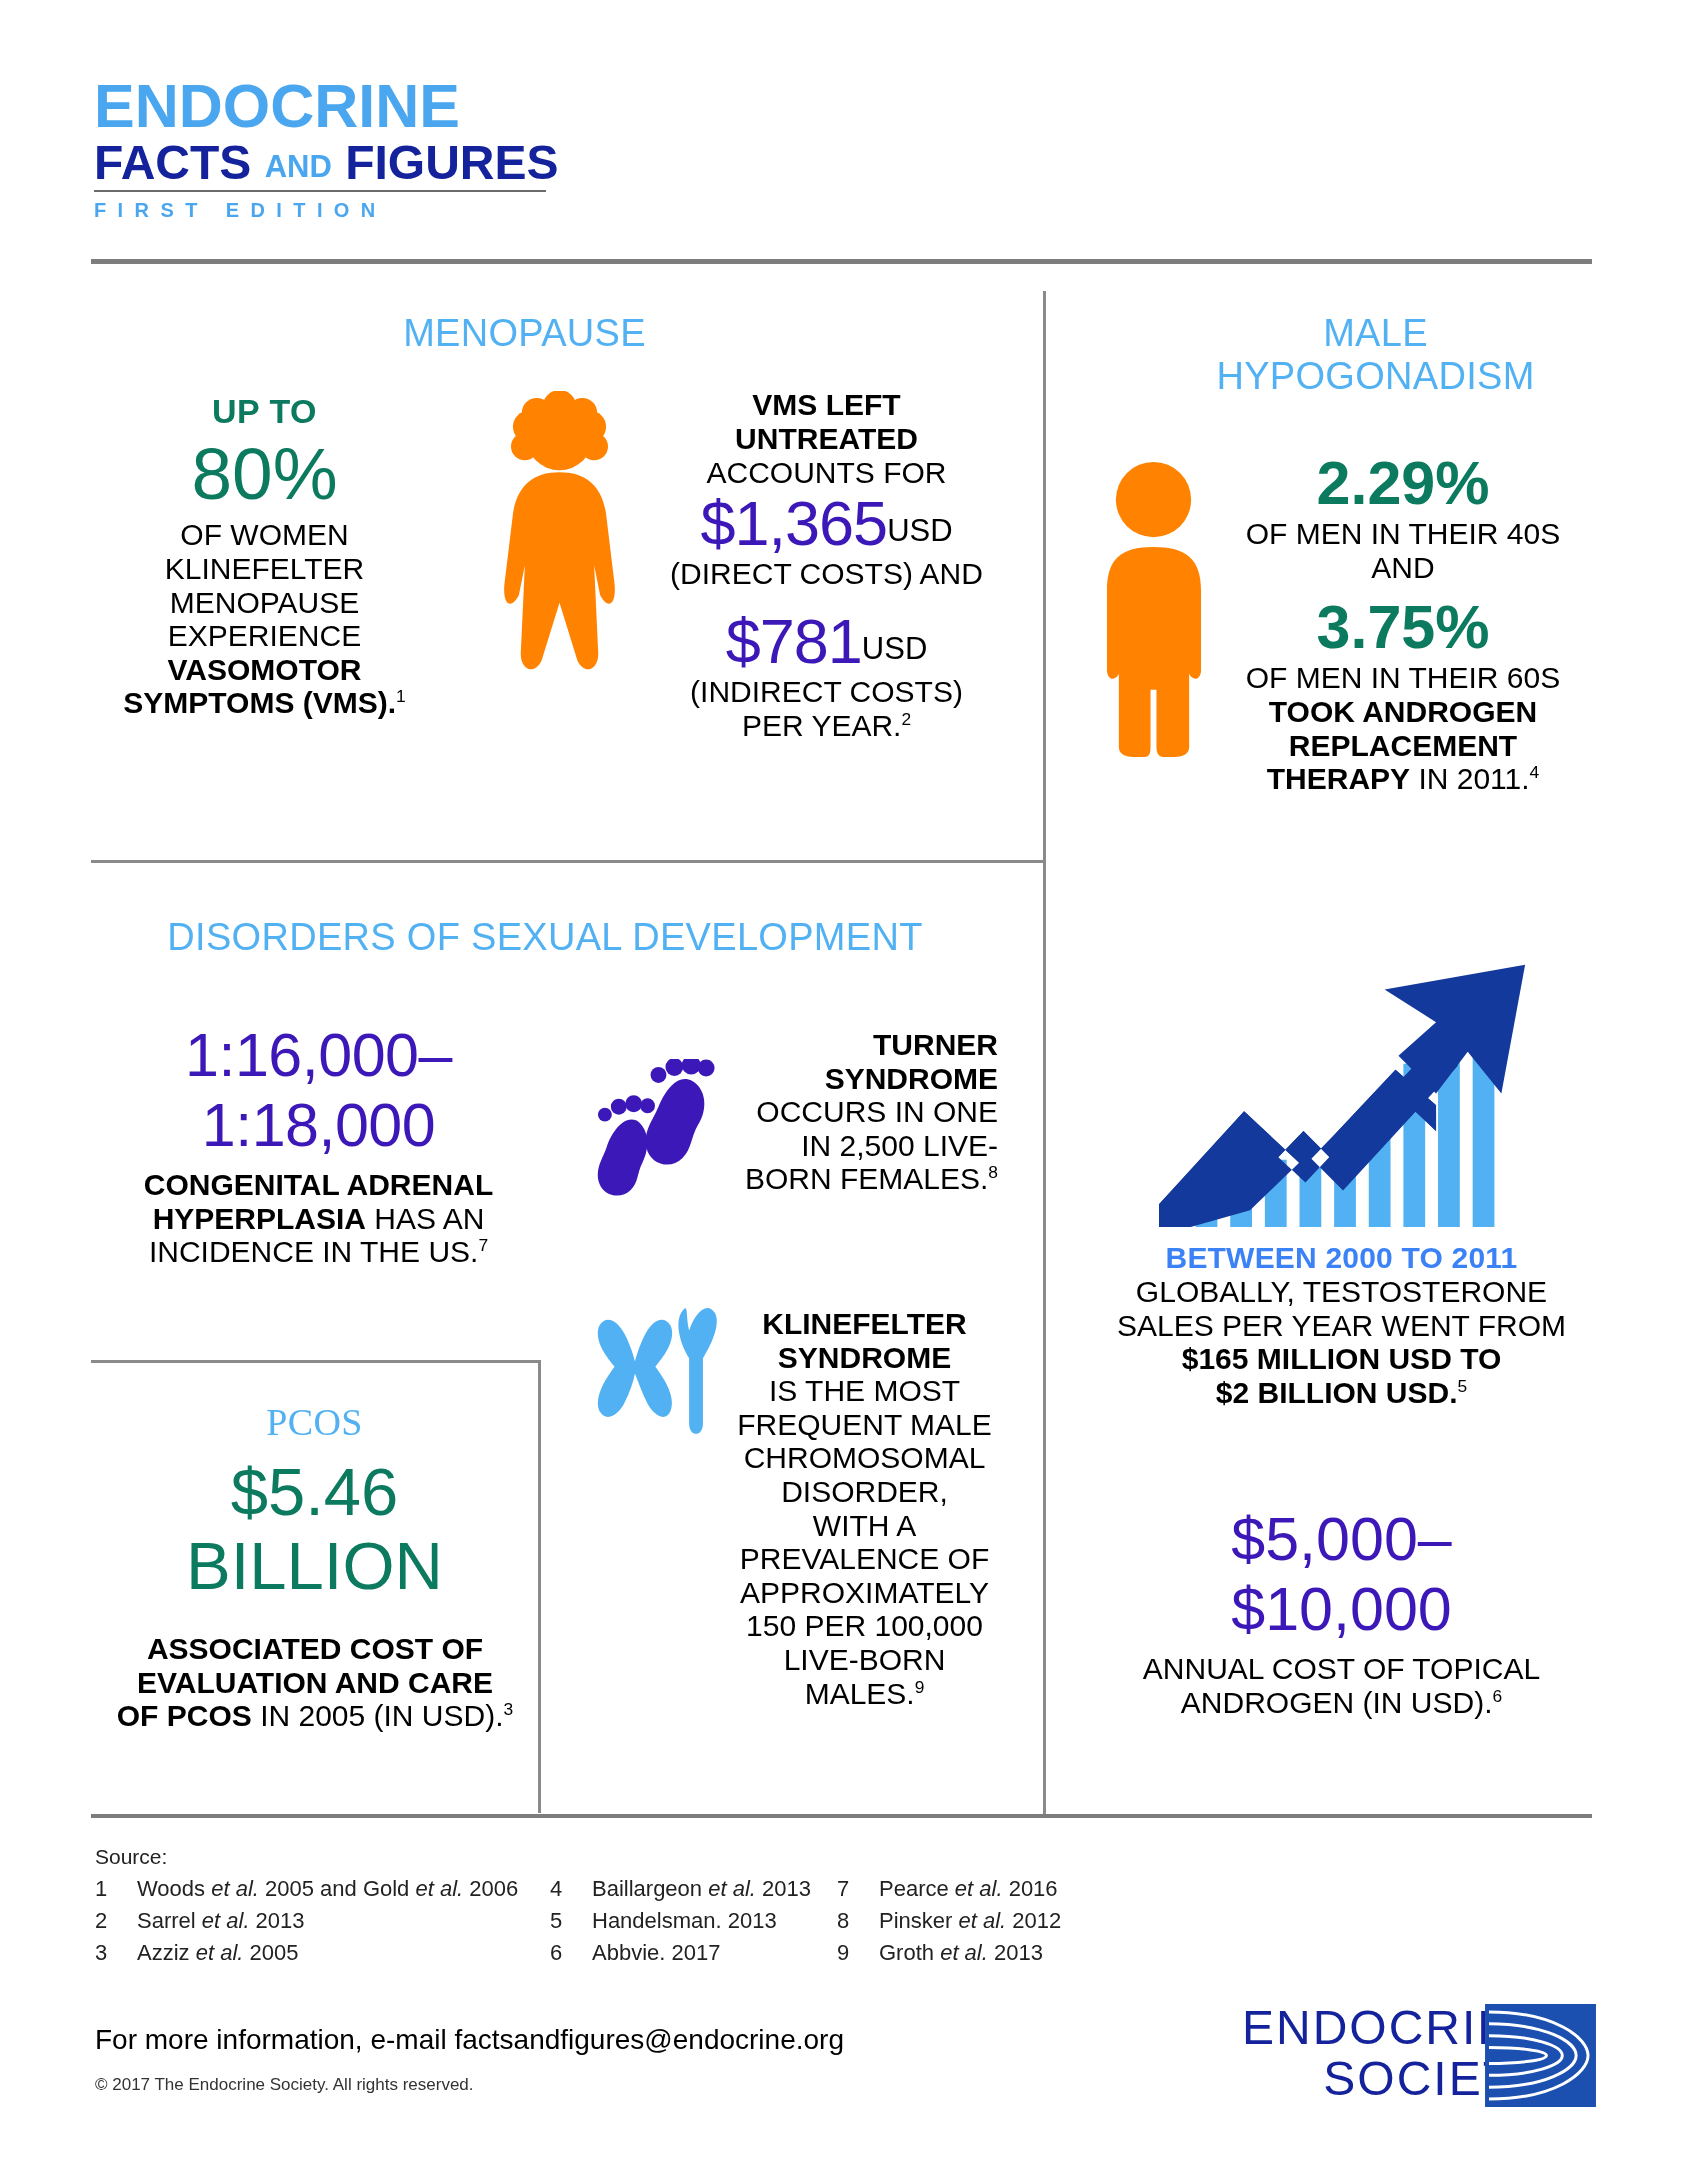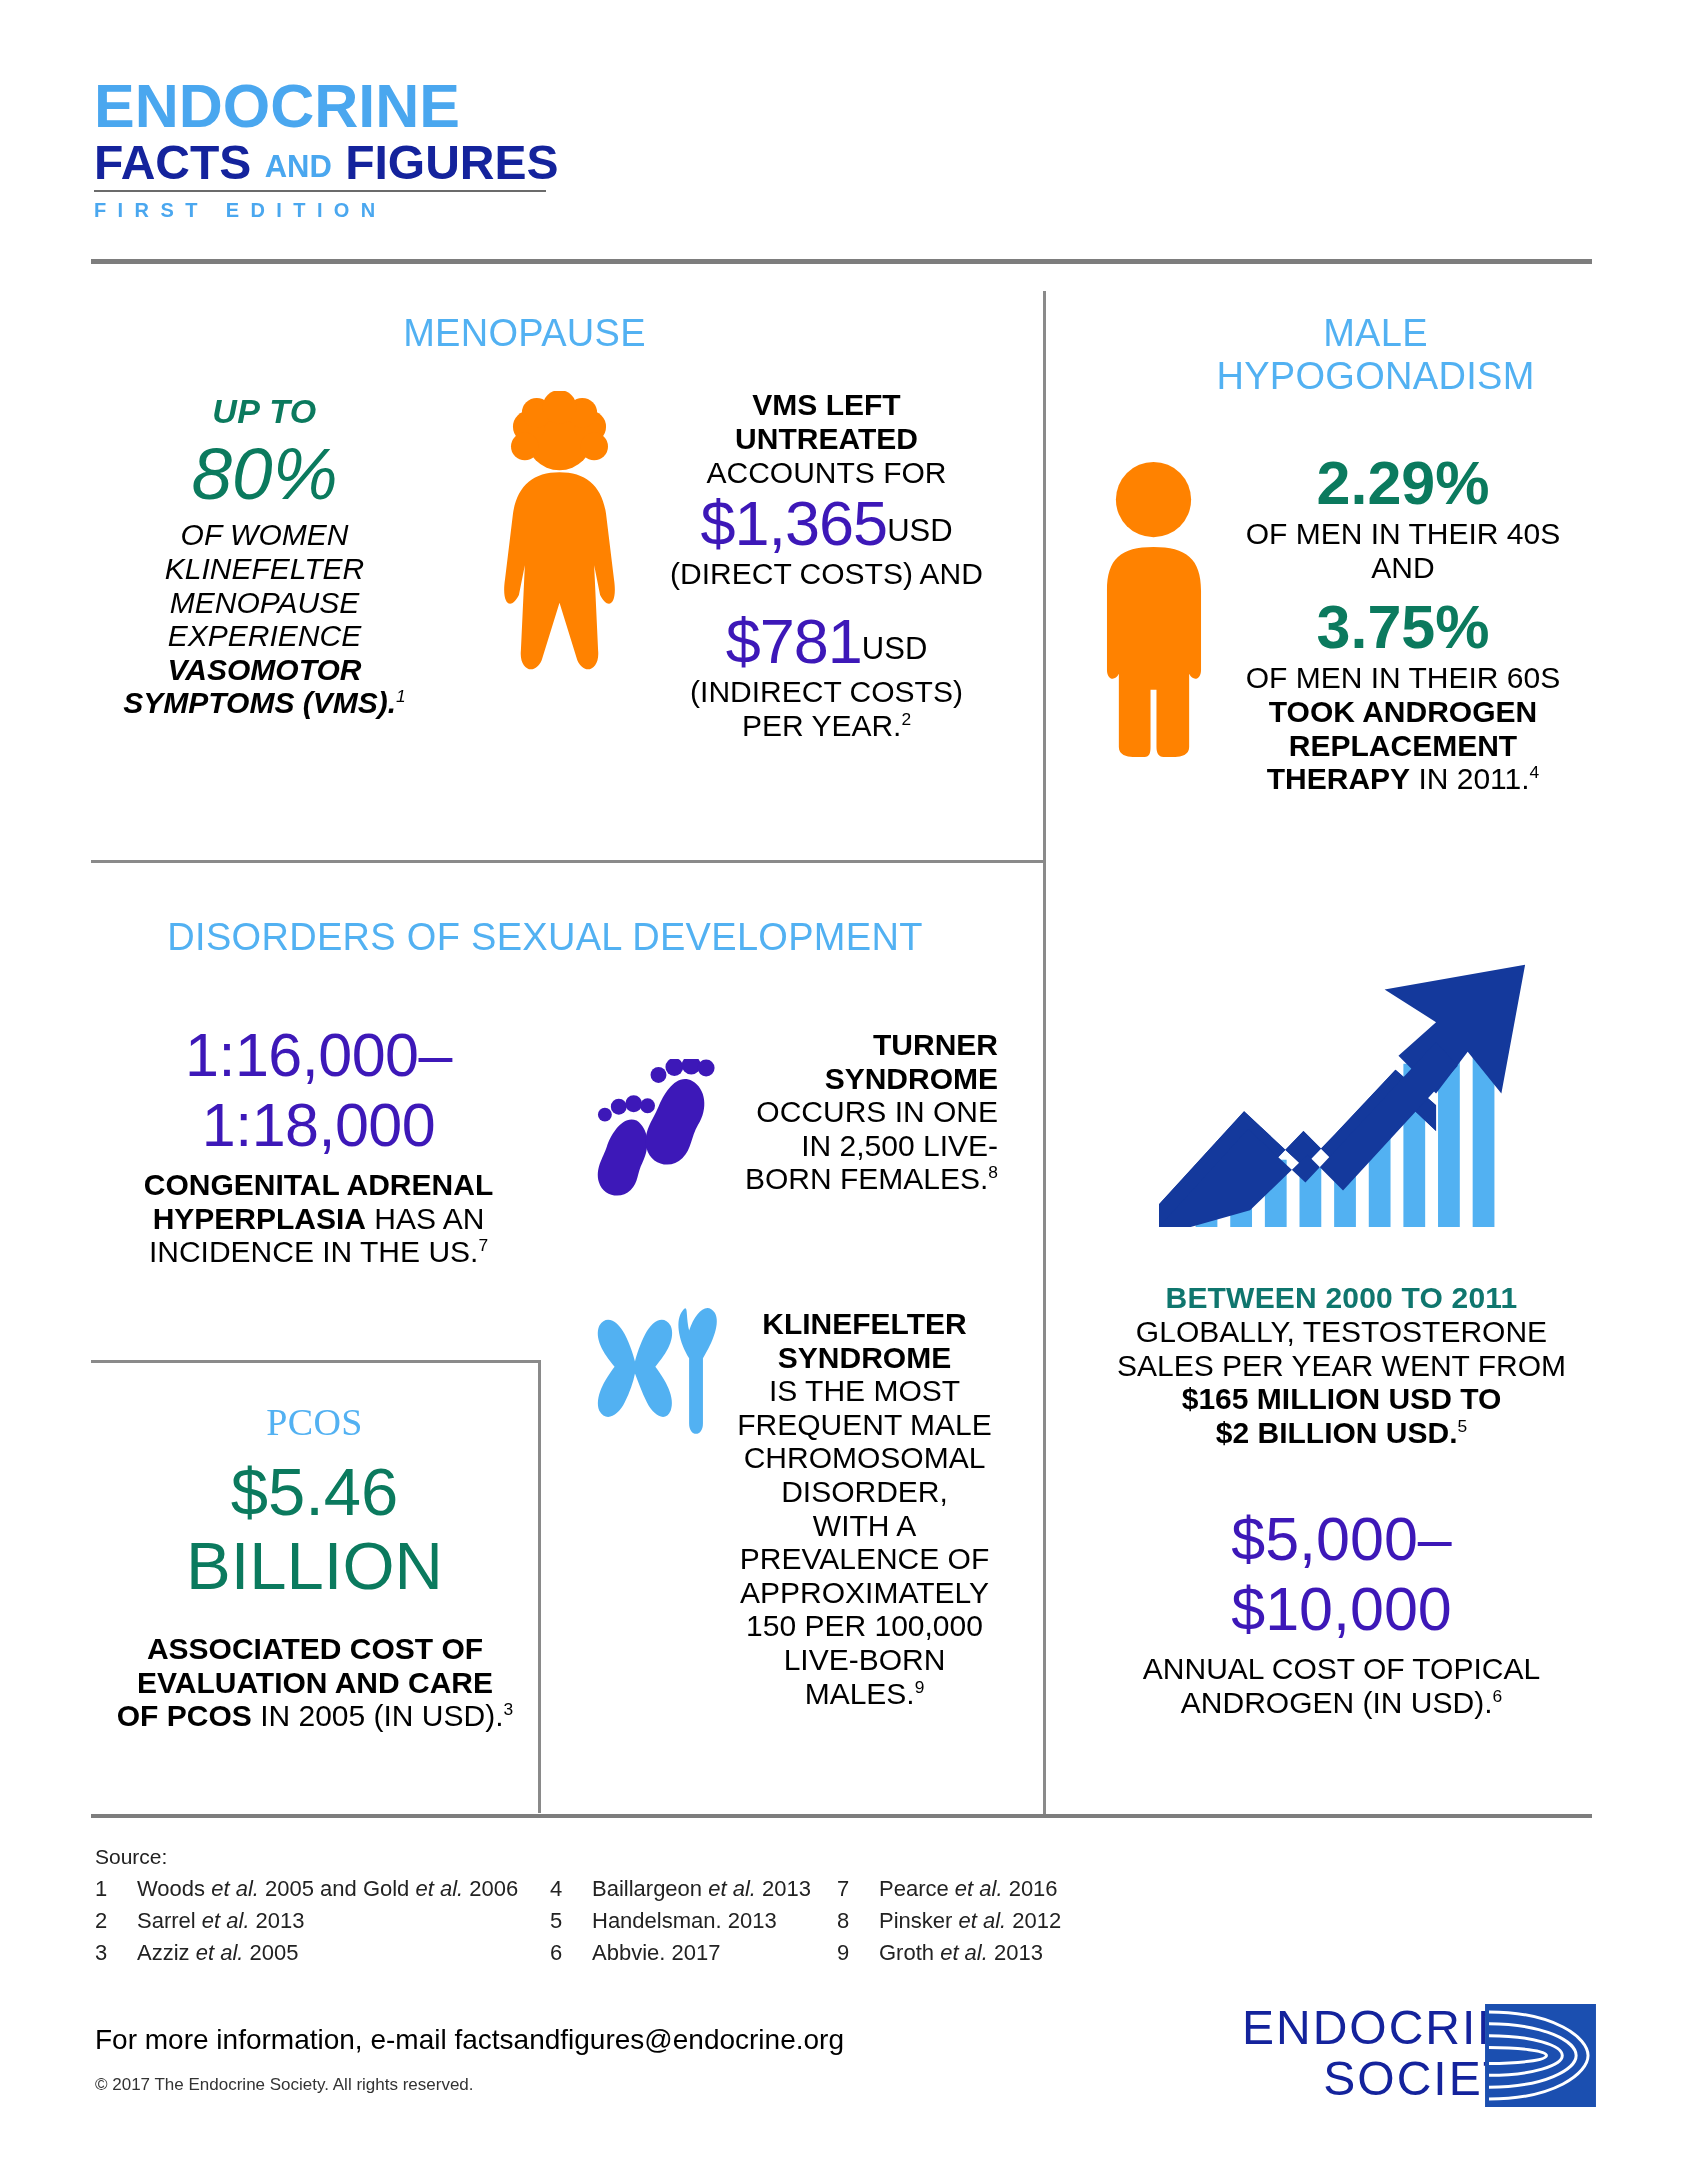--- a/index.html
+++ b/index.html
@@ -52,21 +52,21 @@
   .sec-head {
     color: #52b1f2; font-size: 38px; font-weight: 400;
     text-align: center; line-height: 1.14; letter-spacing: 0.3px;
   }
   .body-txt { font-size: 30px; line-height: 1.12; text-align: center; color: #000; }
   .body-txt b { font-weight: 700; }
   sup { font-size: 0.58em; vertical-align: super; line-height: 0; }
 
   
   .menopause-head { position: absolute; left: 297px; top: 312px; width: 455px; }
-  .meno-left { position: absolute; left: 91px; top: 392px; width: 347px; text-align: center; font-style: italic; }
+  .meno-left { position: absolute; left: 91px; top: 392px; width: 347px; text-align: center; }
   .upto { font-size: 34px; font-weight: 700; color: #0b7a5e; letter-spacing: 0.5px; }
   .pct80 { font-size: 73px; font-weight: 400; color: #0b7a5e; line-height: 1.06; margin-top: 4px; }
   .meno-left-body { margin-top: 6px; }
 
   .woman-icon { position: absolute; left: 485px; top: 391px; width: 149px; height: 297px; }
 
   .meno-right { position: absolute; left: 653px; top: 388px; width: 347px; text-align: center; }
   .vms-head { font-size: 30px; font-weight: 700; line-height: 1.14; }
   .big-money { font-size: 63px; color: #3d18b8; line-height: 1.06; letter-spacing: -1px; }
   .big-money .usd { font-size: 31px; color: #000; letter-spacing: 0; vertical-align: 4px; }
@@ -91,21 +91,21 @@
 
   
   .pcos-head { position: absolute; left: 91px; top: 1401px; width: 447px; font-family: Liberation Serif, serif; }
   .pcos-amt { position: absolute; left: 91px; top: 1455px; width: 447px; text-align: center;
               font-size: 67px; color: #0b7a5e; line-height: 1.1; }
   .pcos-body { position: absolute; left: 97px; top: 1632px; width: 436px; }
 
   
   .chart-wrap { position: absolute; left: 1139px; top: 945px; width: 416px; height: 282px; }
   .chart-cap { position: absolute; left: 1079px; top: 1241px; width: 525px; text-align: center; }
-  .between { font-size: 30px; font-weight: 700; color: #0f766e; letter-spacing: 0.2px; margin-top: 40px; }
+  .between { font-size: 30px; font-weight: 700; color: #3b82f6; letter-spacing: 0.2px; }
 
   .topical { position: absolute; left: 1079px; top: 1505px; width: 525px; text-align: center; }
   .topical-amt { font-size: 61px; color: #3d18b8; line-height: 1.14; }
 
   
   .sources { position: absolute; left: 95px; top: 1845px; width: 1188px; }
   .src-title { font-size: 21px; color: #222; margin-bottom: 7px; }
   .src-cols { display: flex; gap: 0; }
   .src-col { display: flex; flex-direction: column; gap: 6px; }
   .src-col:nth-child(1) { width: 455px; }

